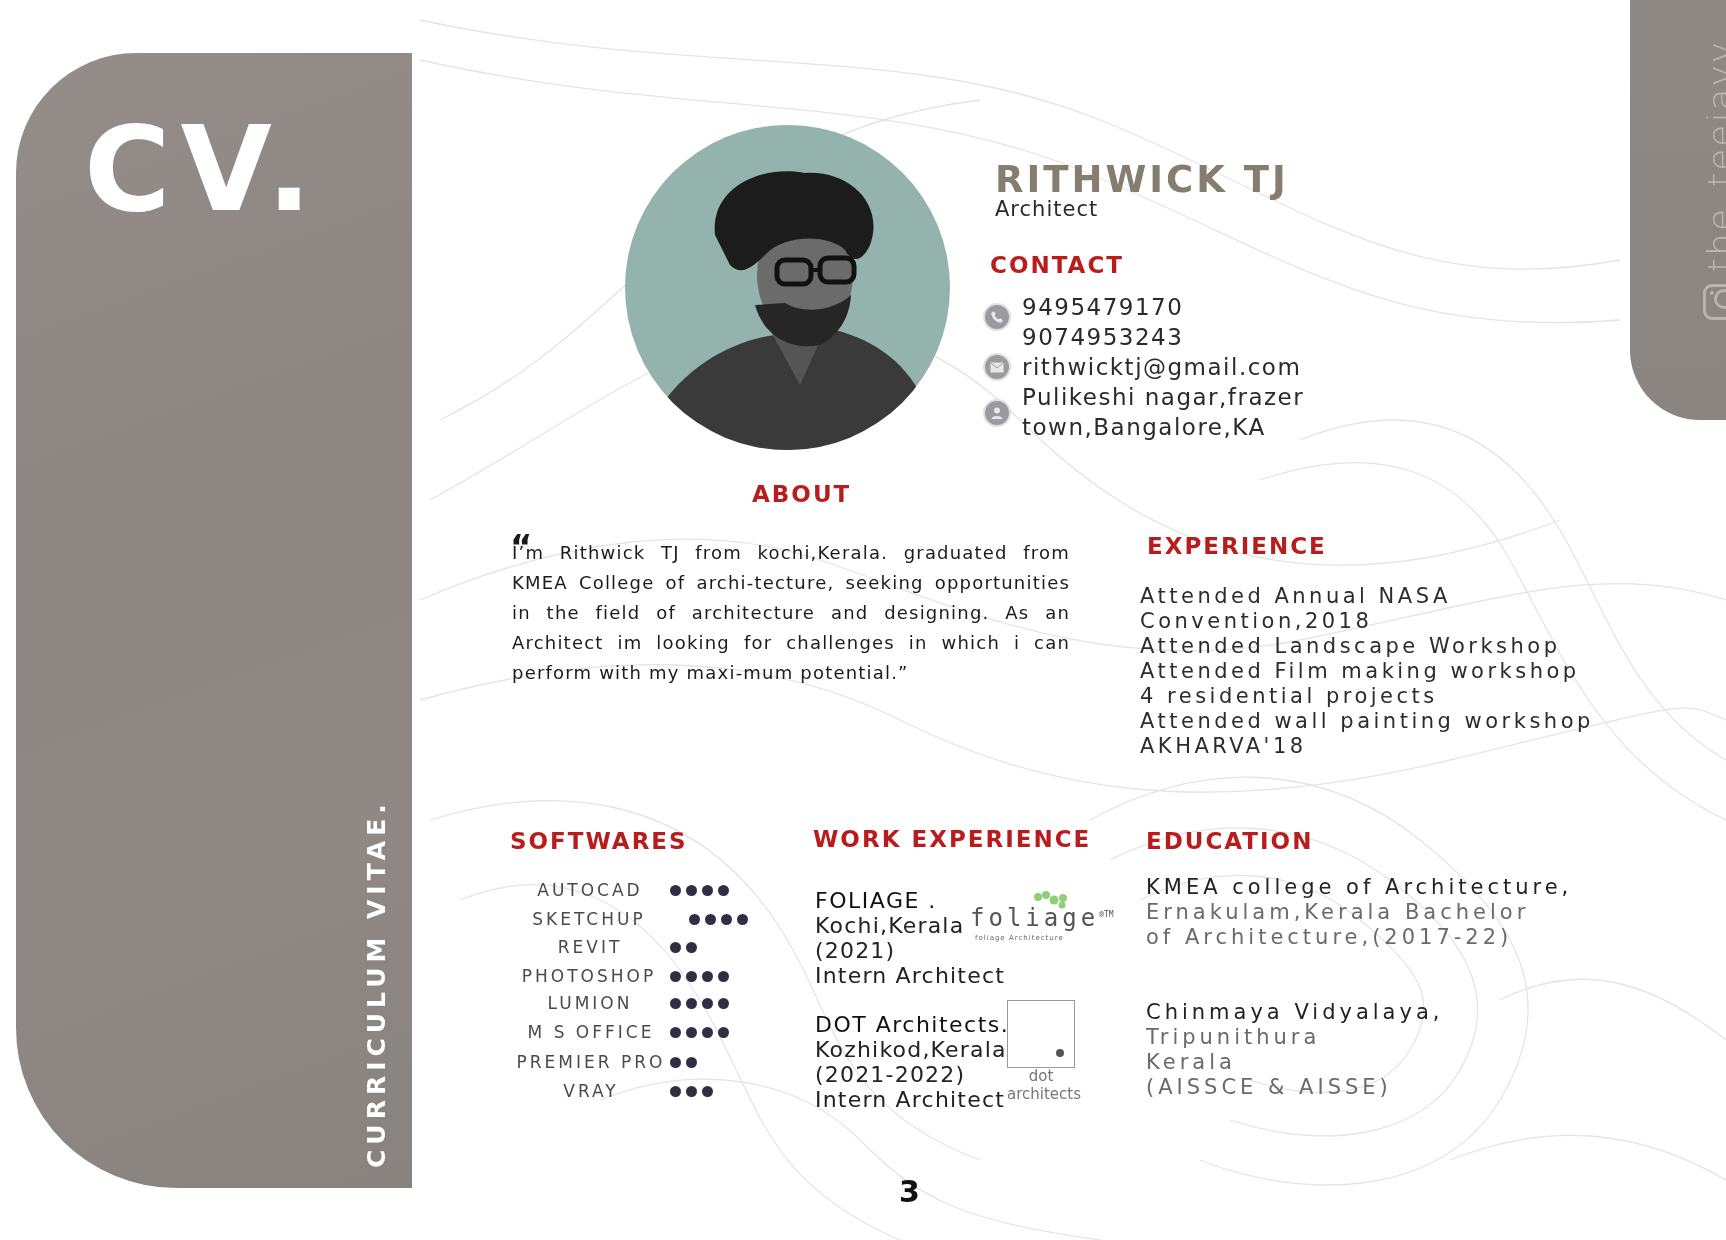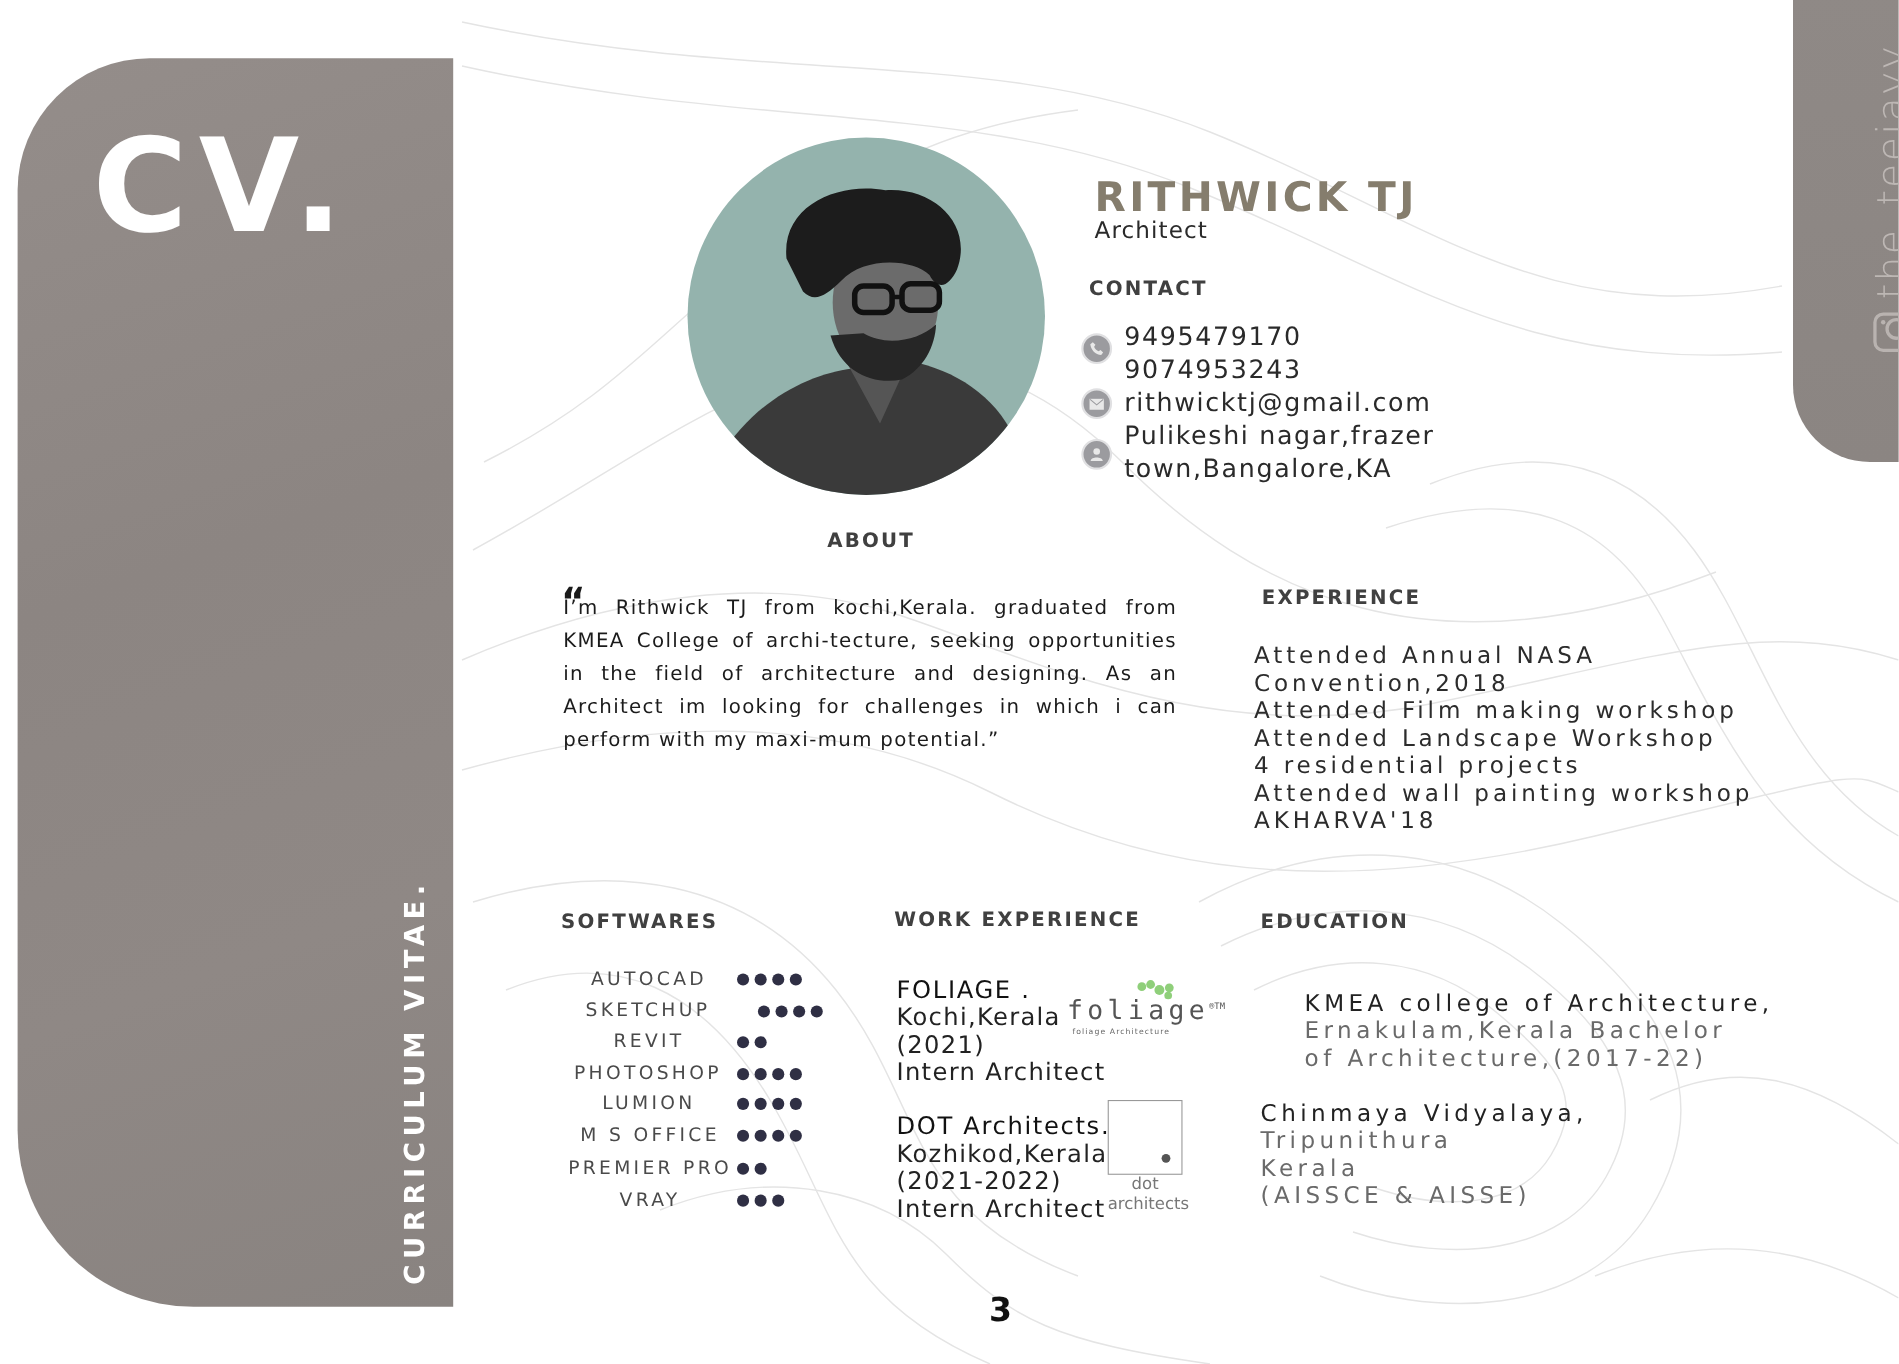--- a/index.html
+++ b/index.html
@@ -43,21 +43,21 @@
   .insta-handle { color: #bdb7b4; font-size: 36px; letter-spacing: 2px; font-weight: 300; }
 
   
   .photo {
     left: 625px; top: 125px; width: 325px; height: 325px; border-radius: 50%;
     background: #94b3ad; overflow: hidden;
   }
 
   .name { left: 995px; top: 158px; font-size: 37px; font-weight: bold; color: #857d6d; letter-spacing: 3px; }
   .role { left: 995px; top: 197px; font-size: 21px; color: #2a2a2a; letter-spacing: 1px; }
-  .heading { font-weight: bold; font-size: 18px; letter-spacing: 2px; color: #404040; }
+  .heading { font-weight: bold; font-size: 23px; letter-spacing: 2px; color: #b91c1c; }
   .contact-heading { left: 990px; top: 252px; }
 
   .contact-icon {
     width: 28px; height: 28px; border-radius: 50%; background: #9b9b9f;
     border: 2px solid #e0e0e2; box-sizing: border-box; display: flex; align-items: center; justify-content: center;
   }
   .contact-text { font-size: 23px; color: #2a2a2a; letter-spacing: 1.5px; line-height: 30px; }
 
   .about-heading { left: 752px; top: 481px; }
   .about-text {
@@ -167,22 +167,22 @@
 <div class="abs contact-text" style="left:1022px; top:412px;">town,Bangalore,KA</div>
 
 <div class="abs heading about-heading">ABOUT</div>
 <div class="abs quote-mark">“</div>
 <div class="abs about-text">I’m Rithwick TJ from kochi,Kerala. graduated from KMEA College of archi-tecture, seeking opportunities in the field of architecture and designing. As an Architect im looking for challenges in which i can perform with my maxi-mum potential.”</div>
 
 <div class="abs heading exp-heading">EXPERIENCE</div>
 <div class="abs exp-list">
   <div>Attended Annual NASA</div>
   <div>Convention,2018</div>
+  <div>Attended Landscape Workshop</div>
   <div>Attended Film making workshop</div>
-  <div>Attended Landscape Workshop</div>
   <div>4 residential projects</div>
   <div>Attended wall painting workshop</div>
   <div>AKHARVA'18</div>
 </div>
 
 <div class="abs heading soft-heading">SOFTWARES</div>
 <div class="abs" style="left:510px; top:880px; width:230px; height:230px;text-align:center;">
   <div class="soft-row" style="top:0px;">
     <span class="soft-label">AUTOCAD</span>
     <span class="dots">
@@ -277,21 +277,21 @@
   <div class="work-line">Kozhikod,Kerala</div>
   <div class="work-line">(2021-2022)</div>
   <div class="work-line">Intern Architect</div>
 </div>
 <div class="abs dot-logo">
   <span style="position:absolute; right:10px; bottom:10px; width:8px; height:8px; border-radius:50%; background:#555;"></span>
 </div>
 <div class="abs" style="left:1007px; top:1067px; font-size:15px; color:#777; width:68px; text-align:center;">dot architects</div>
 
 <div class="abs heading edu-heading">EDUCATION</div>
-<div class="abs" style="left:1146px; top:900px;margin-left:40px;">
+<div class="abs" style="left:1146px; top:875px;">
   <div class="edu-dark">KMEA college of Architecture,</div>
   <div class="edu-light">Ernakulam,Kerala Bachelor</div>
   <div class="edu-light">of Architecture,(2017-22)</div>
 </div>
 <div class="abs" style="left:1146px; top:1000px;">
   <div class="edu-dark">Chinmaya Vidyalaya,</div>
   <div class="edu-light">Tripunithura</div>
   <div class="edu-light">Kerala</div>
   <div class="edu-light">(AISSCE &amp; AISSE)</div>
 </div>

